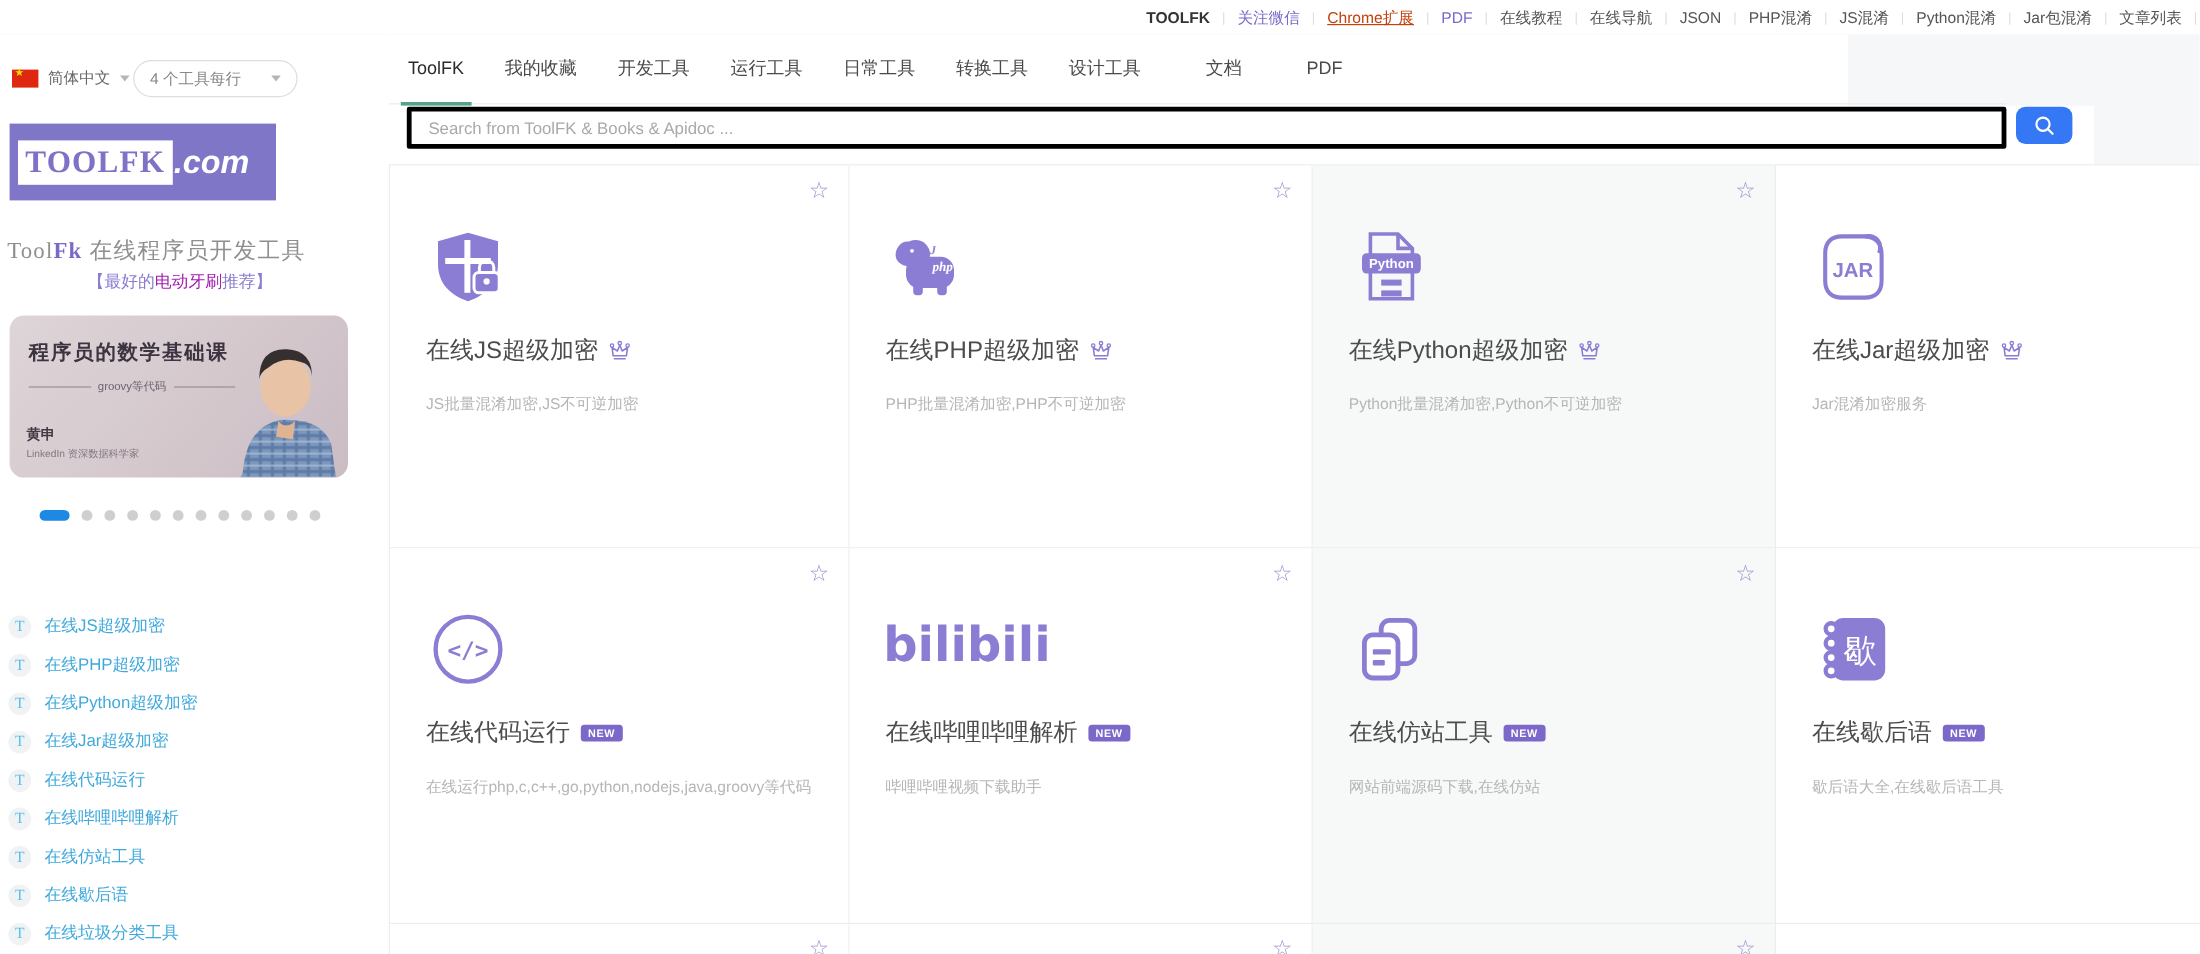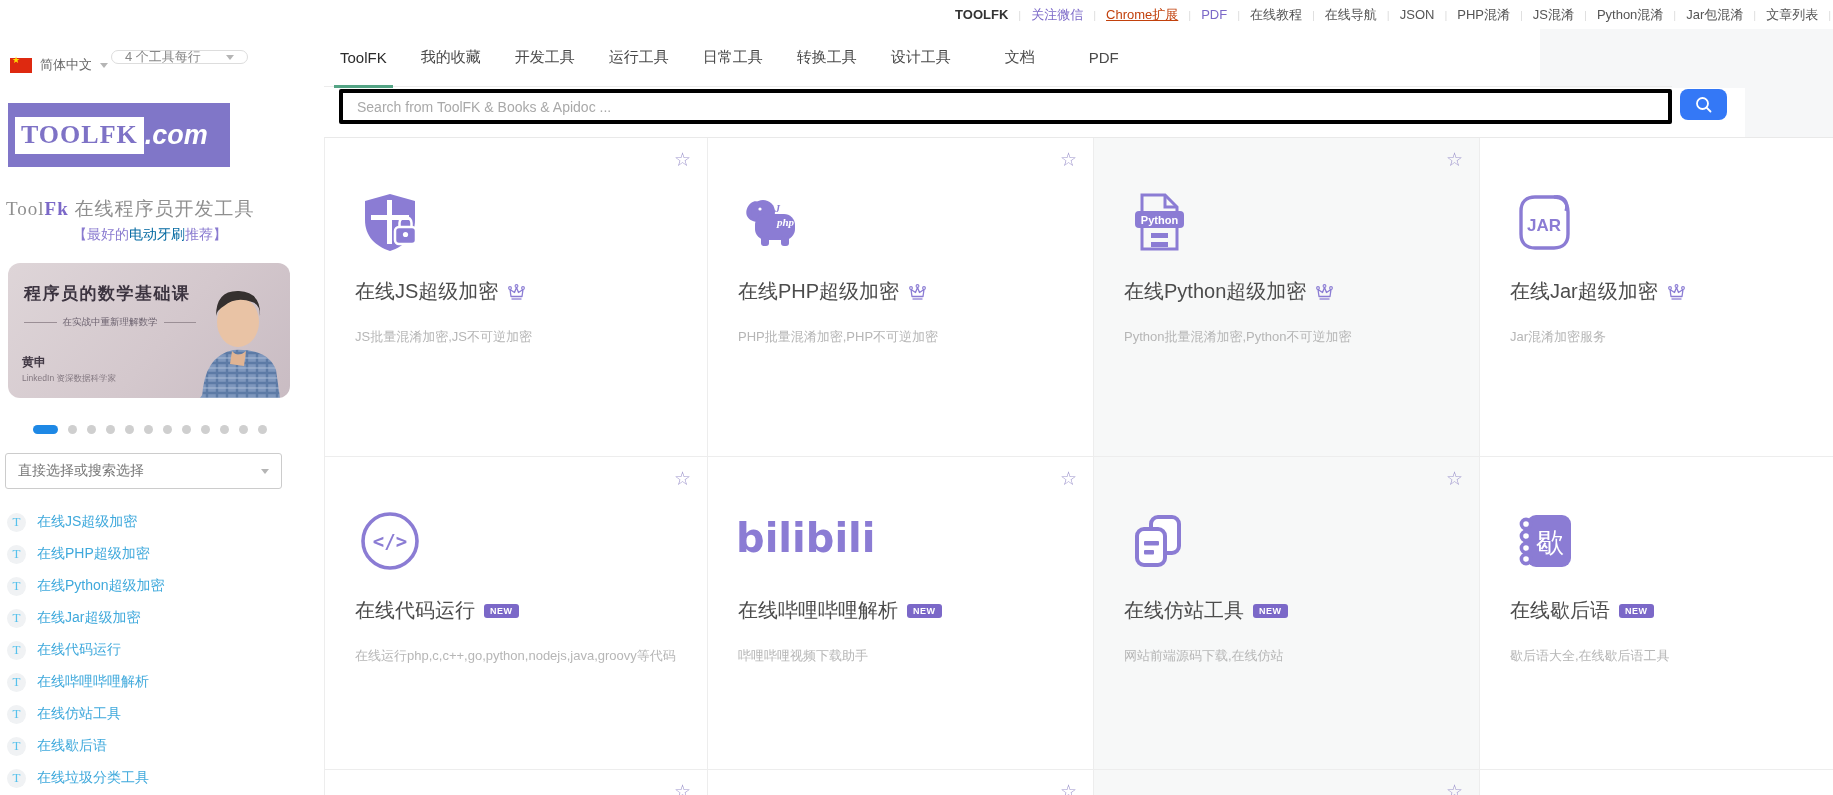--- a/index.html
+++ b/index.html
@@ -15,33 +15,33 @@
   .tb-purple{color:#7b68c8;}
   .tb-red{color:#c2410c;text-decoration:underline;}
   
   .sidebar{position:absolute;top:29px;left:0;width:324px;bottom:0;background:#fff;}
   .lang-row{position:absolute;top:27px;left:10px;display:flex;align-items:center;gap:8px;
             font-size:13px;color:#666;}
   .flag{position:relative;width:22px;height:15px;background:#de2910;display:inline-block;}
   .flag::after{content:"★";position:absolute;left:2px;top:-3px;color:#ffde00;font-size:9px;}
   .caret{display:inline-block;width:0;height:0;border-left:4px solid transparent;
          border-right:4px solid transparent;border-top:5px solid #b5b5b5;}
-  .perrow{position:absolute;top:21px;left:111px;width:137px;height:14px;border:1px solid #ddd;
+  .perrow{position:absolute;top:21px;left:111px;width:137px;height:31px;border:1px solid #ddd;
           border-radius:16px;display:flex;align-items:center;justify-content:space-between;
           padding:0 13px;color:#888;font-size:13px;background:#fff;box-sizing:border-box;cursor:pointer;}
   .logo{position:absolute;top:74px;left:8px;width:222px;height:64px;background:#8076c8;
         display:flex;align-items:center;padding-left:7px;box-sizing:border-box;}
   .logo-box{background:#fff;color:#7e72c6;font-family:"Liberation Serif",serif;font-weight:bold;
             font-size:26px;padding:5px 6px 6px;letter-spacing:1px;line-height:1;}
   .logo-com{color:#fff;font-weight:bold;font-style:italic;font-size:27px;margin-left:1px;}
   .side-title{position:absolute;top:167px;left:6px;width:312px;font-size:19px;color:#8f8f8f;
               font-family:"Liberation Serif",serif;letter-spacing:1px;}
   .side-title b{color:#7b68c8;}
   .promo{position:absolute;top:197px;left:0;width:300px;text-align:center;font-size:14px;color:#8a7bd0;}
-  .promo .pink{color:#0369a1;cursor:pointer;margin-top:12px;}
+  .promo .pink{color:#a21caf;cursor:pointer;margin-top:12px;}
   .banner{position:absolute;top:234px;left:8px;width:282px;height:135px;overflow:hidden;
           background:linear-gradient(130deg,#ded5d8 0%,#d4c8cd 55%,#c9bcc3 100%);border-radius:12px;cursor:pointer;}
   .bn-title{position:absolute;top:19px;left:16px;font-size:17px;font-weight:bold;color:#3c3440;letter-spacing:1.5px;}
   .bn-sub{position:absolute;top:53px;left:16px;width:172px;display:flex;align-items:center;gap:6px;
           font-size:9.5px;color:#6d6370;white-space:nowrap;}
   .bn-sub .ln{flex:1;height:1px;background:#9b8f96;}
   .bn-author{position:absolute;bottom:27px;left:14px;font-size:12px;font-weight:bold;color:#433a46;}
   .bn-adesc{position:absolute;bottom:13px;left:14px;font-size:8.5px;color:#837880;}
   .bn-person{position:absolute;right:-4px;bottom:0;}
   .dots{position:absolute;top:396px;left:0;width:300px;display:flex;justify-content:center;
@@ -140,21 +140,21 @@
       <span class="logo-box">TOOLFK</span>
       <span class="logo-com">.com</span>
     </div>
     <div class="side-title"><span>Tool</span><b>Fk</b><span> 在线程序员开发工具</span></div>
     <div class="promo"><span>【最好的</span><span class="pink">电动牙刷</span><span>推荐】</span></div>
 
     <div class="banner">
       <div class="bn-title">程序员的数学基础课</div>
       <div class="bn-sub">
         <span class="ln"></span>
-        <span>在实战中重新理解数学</span>
+        <span>groovy等代码</span>
         <span class="ln"></span>
       </div>
       <div class="bn-author">黄申</div>
       <div class="bn-adesc">LinkedIn 资深数据科学家</div>
       <svg class="bn-person" width="122" height="120" viewBox="0 0 122 120">
         <defs>
           <pattern id="plaid" width="10" height="10" patternUnits="userSpaceOnUse">
             <rect width="10" height="10" fill="#7e97bd"></rect>
             <path d="M0 5 H10 M5 0 V10" stroke="#5d7ba6" stroke-width="2.4"></path>
             <path d="M0 0 H10 M0 10 H10" stroke="#a9bcd6" stroke-width="1.2"></path>
@@ -176,24 +176,20 @@
       <span class="dot"></span>
       <span class="dot"></span>
       <span class="dot"></span>
       <span class="dot"></span>
       <span class="dot"></span>
       <span class="dot"></span>
       <span class="dot"></span>
       <span class="dot"></span>
     </div>
 
-    <div class="sideselect">
-      <span>直接选择或搜索选择</span>
-      <span class="caret"></span>
-    </div>
 
     <div class="tools">
       <div class="tool-item">
           <span class="t-ic">T</span>
           <span class="t-label">在线JS超级加密</span>
         </div>
       <div class="tool-item">
           <span class="t-ic">T</span>
           <span class="t-label">在线PHP超级加密</span>
         </div>

